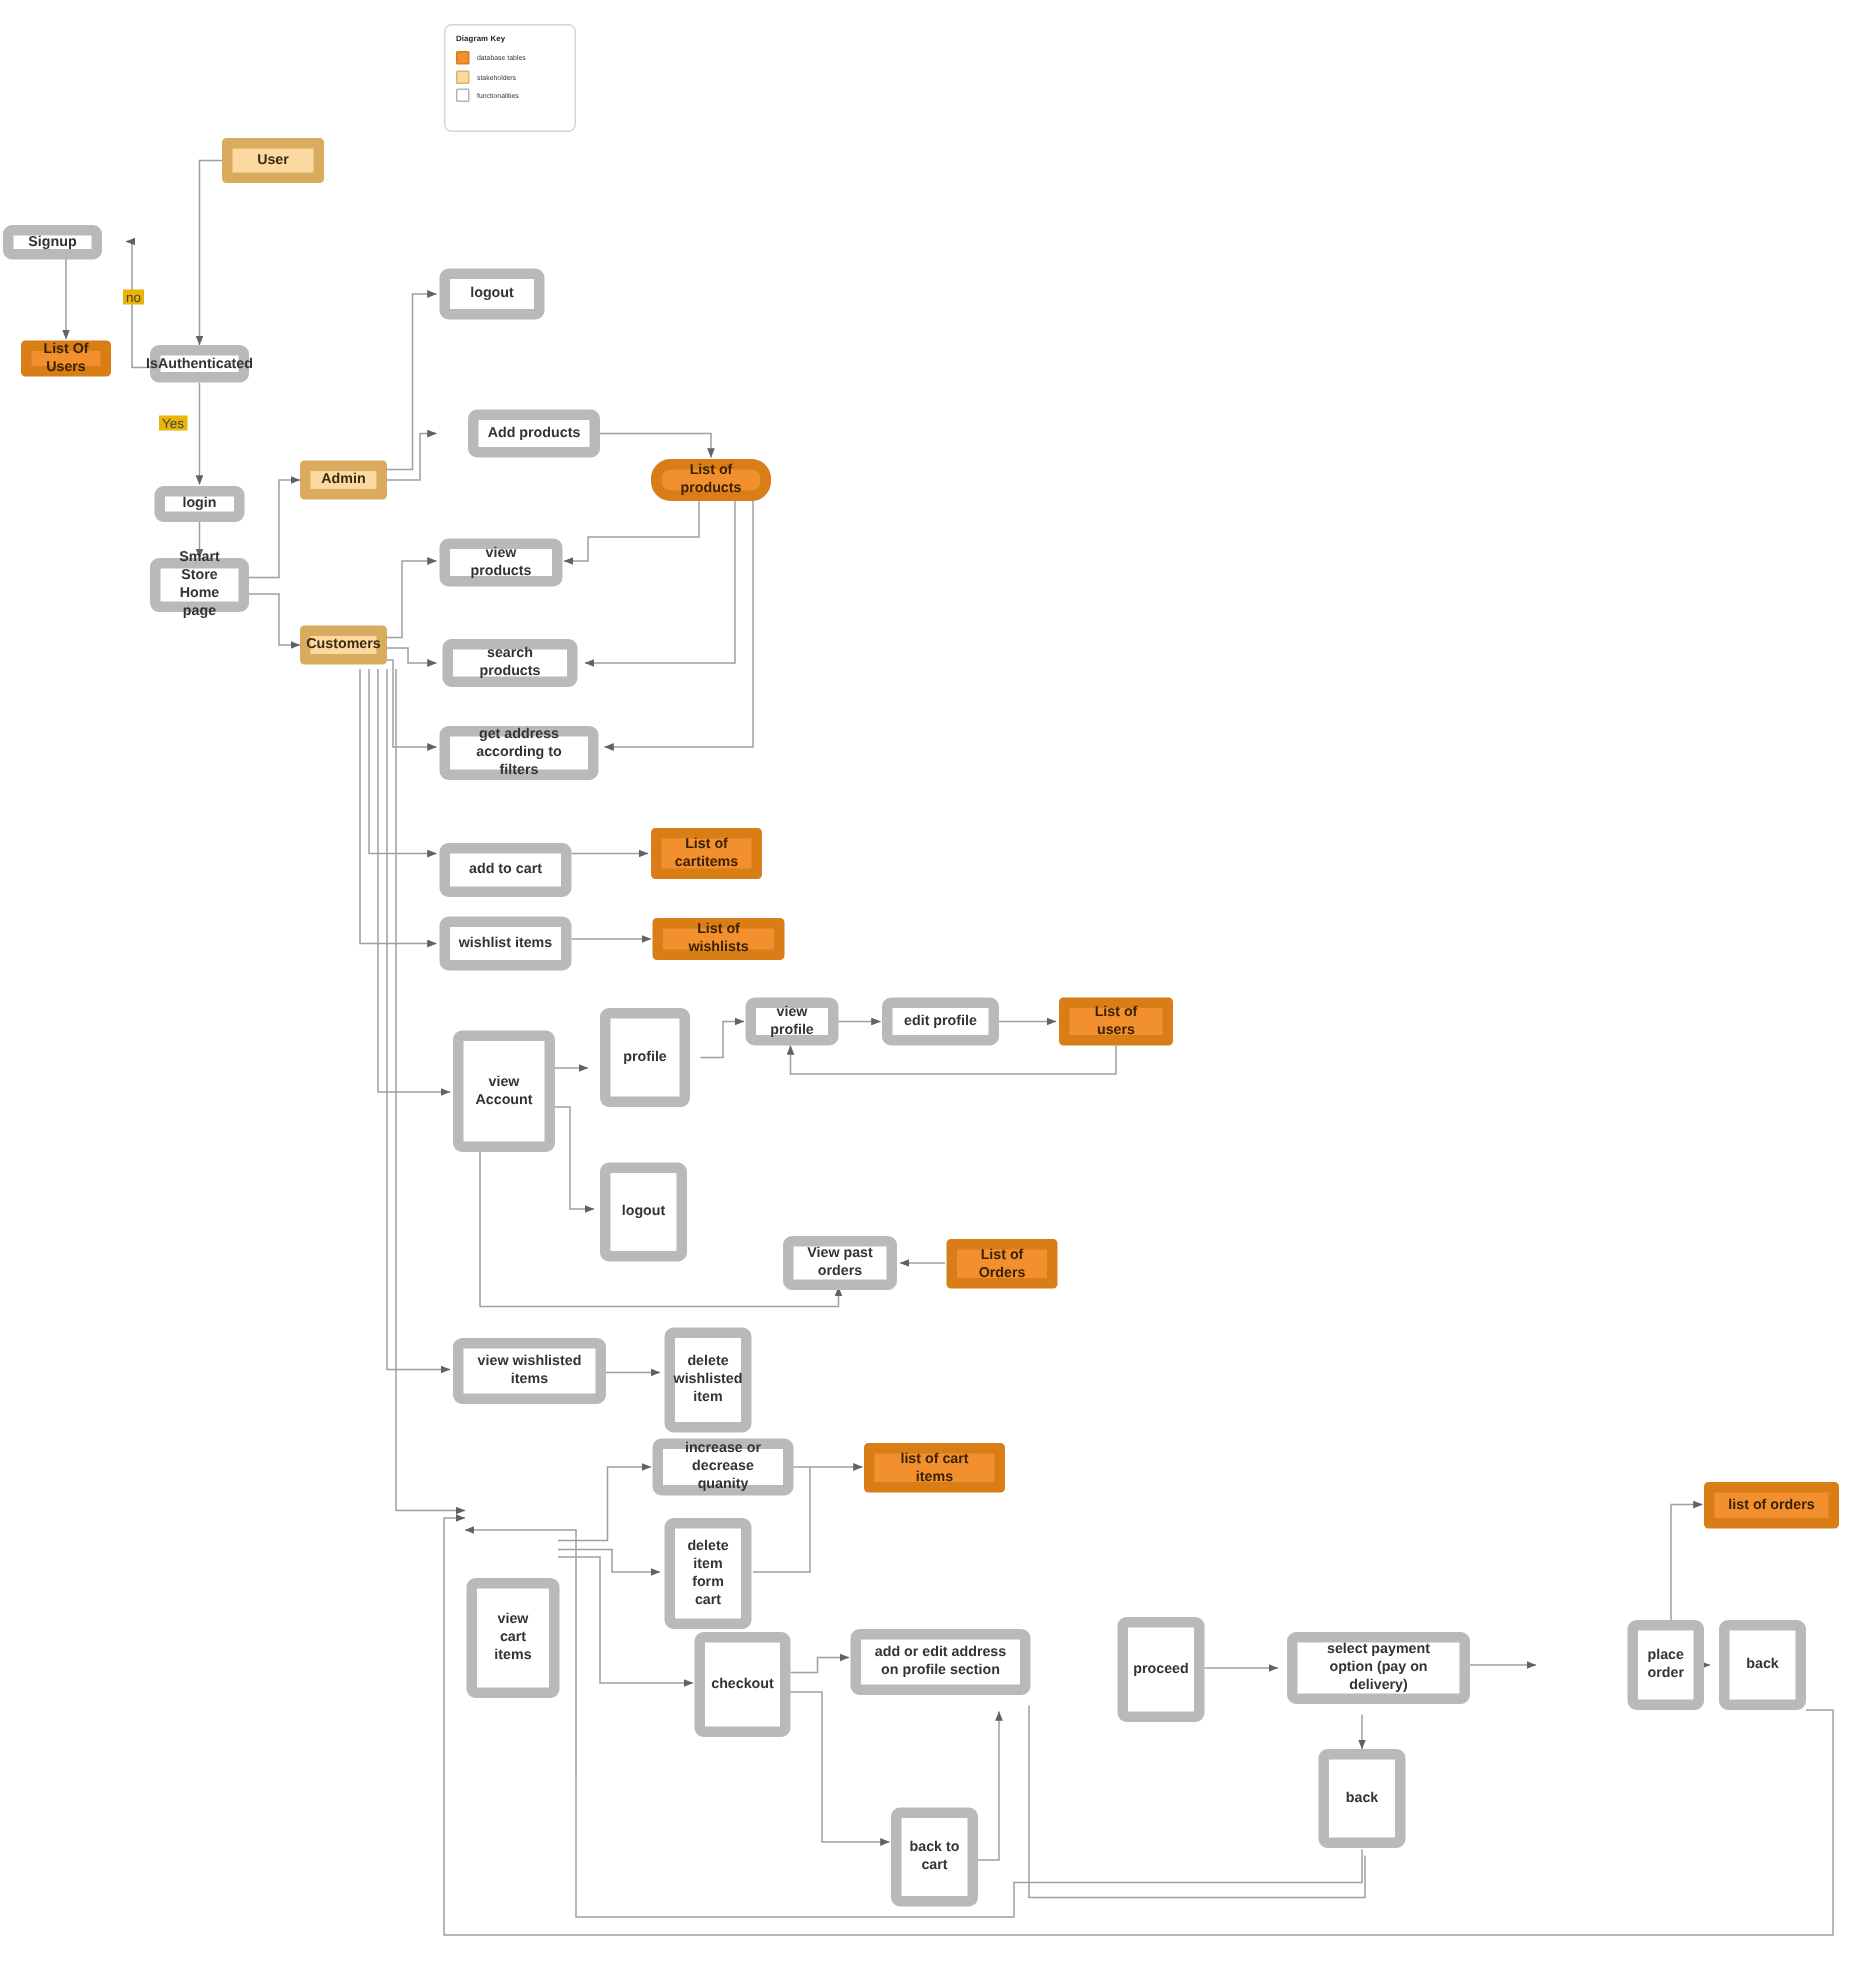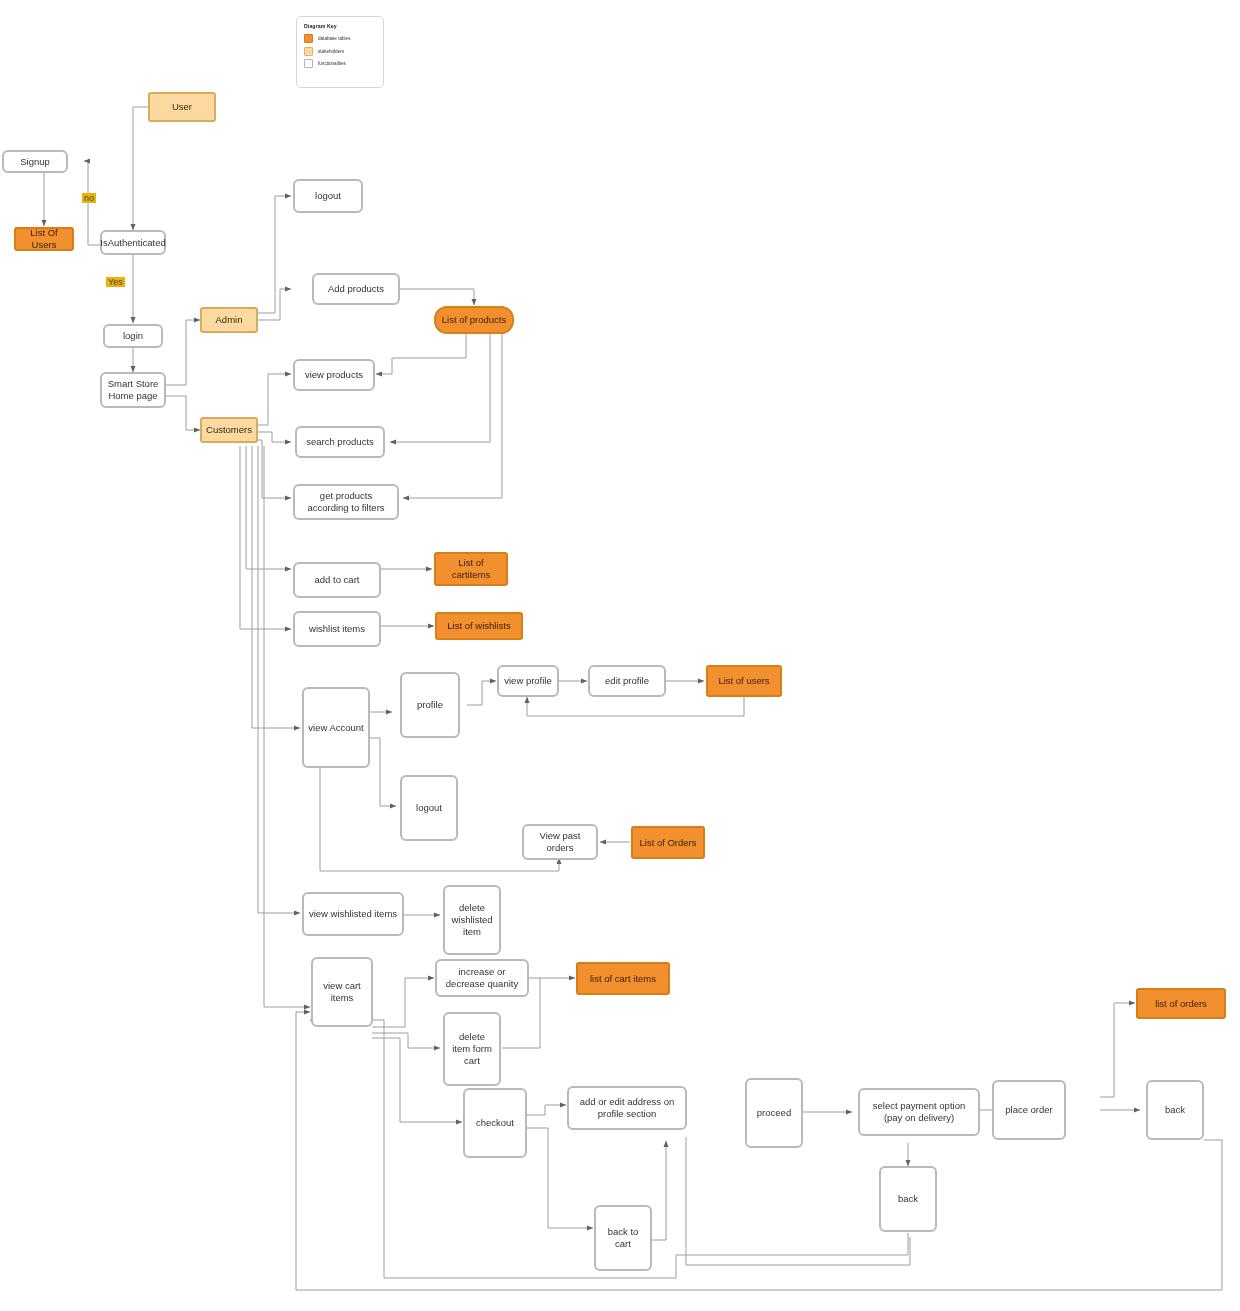--- a/index.html
+++ b/index.html
@@ -1,21 +1,21 @@
 <!DOCTYPE html>
 <html><head>
 <meta charset="utf-8">
 <style>
   html,body{margin:0;padding:0;background:#ffffff;}
   body{font-family:"Liberation Sans", sans-serif;}
   #canvas{position:relative;width:1240px;height:1311px;overflow:hidden;background:#fff;}
   svg#wires{position:absolute;left:0;top:0;width:1240px;height:1311px;pointer-events:none;}
   .node{position:absolute;box-sizing:border-box;display:flex;align-items:center;justify-content:center;
-        text-align:center;border:2px solid #4c1d95;border-radius:4px;background:#ffffff;color:#333333;
-        font-size:9.5px;line-height:1.25;padding:2px 4px;}
+        text-align:center;border:7px solid #4c1d95;border-radius:4px;background:#ffffff;color:#333333;
+        font-size:9.5px;line-height:1.25;padding:2px 4px;font-weight:bold;}
   .node.func{background:#ffffff;border-color:#b9b9b9;border-radius:6px;}
   .node.db{background:#F2902F;border-color:#d97d17;color:#3a2200;border-radius:3px;}
   .node.stake{background:#FBD9A0;border-color:#d9ab5e;color:#3a2a10;border-radius:3px;}
   .edge-label{position:absolute;font-size:9px;color:#444;background:#eab308;padding:0 2px;}
   #legend{position:absolute;left:296px;top:16px;width:88px;height:72px;background:#fff;
           border:1px solid #d6d6d6;border-radius:5px;box-sizing:border-box;padding:6px 7px;}
   #legend .ltitle{font-size:5.2px;font-weight:bold;color:#222;margin-bottom:5px;letter-spacing:.1px;}
   #legend .lrow{display:flex;align-items:center;margin-bottom:3.5px;}
   #legend .sw{width:9px;height:9px;border:1px solid #c3902f;margin-right:5px;box-sizing:border-box;border-radius:1px;}
   #legend .sw.db{background:#F2902F;border-color:#d97d17;}
@@ -156,45 +156,45 @@
   <div class="node func" style="left:100px;top:230px;width:66px;height:25px;">IsAuthenticated</div>
   <div class="node func" style="left:103px;top:324px;width:60px;height:24px;">login</div>
   <div class="node func" style="left:100px;top:372px;width:66px;height:36px;">Smart Store Home page</div>
   <div class="node stake" style="left:200px;top:307px;width:58px;height:26px;">Admin</div>
   <div class="node stake" style="left:200px;top:417px;width:58px;height:26px;">Customers</div>
   <div class="node func" style="left:293px;top:179px;width:70px;height:34px;">logout</div>
   <div class="node func" style="left:293px;top:273px;width:88px;height:32px;margin-left:19px;">Add products</div>
   <div class="node db" style="left:434px;top:306px;width:80px;height:28px;border-radius:13px;">List of products</div>
   <div class="node func" style="left:293px;top:359px;width:82px;height:32px;">view products</div>
   <div class="node func" style="left:295px;top:426px;width:90px;height:32px;">search products</div>
-  <div class="node func" style="left:293px;top:484px;width:106px;height:36px;">get products according to filters</div>
+  <div class="node func" style="left:293px;top:484px;width:106px;height:36px;">get address according to filters</div>
   <div class="node func" style="left:293px;top:562px;width:88px;height:36px;">add to cart</div>
   <div class="node db" style="left:434px;top:552px;width:74px;height:34px;">List of cartitems</div>
   <div class="node func" style="left:293px;top:611px;width:88px;height:36px;">wishlist items</div>
   <div class="node db" style="left:435px;top:612px;width:88px;height:28px;">List of wishlists</div>
   <div class="node func" style="left:302px;top:687px;width:68px;height:81px;">view Account</div>
   <div class="node func" style="left:400px;top:672px;width:60px;height:66px;">profile</div>
   <div class="node func" style="left:497px;top:665px;width:62px;height:32px;">view profile</div>
   <div class="node func" style="left:588px;top:665px;width:78px;height:32px;">edit profile</div>
   <div class="node db" style="left:706px;top:665px;width:76px;height:32px;">List of users</div>
   <div class="node func" style="left:400px;top:775px;width:58px;height:66px;">logout</div>
   <div class="node func" style="left:522px;top:824px;width:76px;height:36px;">View past orders</div>
   <div class="node db" style="left:631px;top:826px;width:74px;height:33px;">List of Orders</div>
   <div class="node func" style="left:302px;top:892px;width:102px;height:44px;">view wishlisted items</div>
   <div class="node func" style="left:443px;top:885px;width:58px;height:70px;">delete wishlisted item</div>
   <div class="node func" style="left:435px;top:959px;width:94px;height:38px;">increase or decrease quanity</div>
   <div class="node db" style="left:576px;top:962px;width:94px;height:33px;">list of cart items</div>
-  <div class="node func" style="left:311px;top:957px;width:62px;height:70px;">view cart items</div>
+  <div class="node func" style="left:311px;top:1052px;width:62px;height:80px;">view cart items</div>
   <div class="node func" style="left:443px;top:1012px;width:58px;height:74px;">delete item form cart</div>
   <div class="node func" style="left:463px;top:1088px;width:64px;height:70px;">checkout</div>
   <div class="node func" style="left:567px;top:1086px;width:120px;height:44px;">add or edit address on profile section</div>
   <div class="node func" style="left:594px;top:1205px;width:58px;height:66px;">back to cart</div>
   <div class="node func" style="left:745px;top:1078px;width:58px;height:70px;">proceed</div>
   <div class="node func" style="left:858px;top:1088px;width:122px;height:48px;">select payment option (pay on delivery)</div>
   <div class="node func" style="left:879px;top:1166px;width:58px;height:66px;">back</div>
-  <div class="node func" style="left:992px;top:1080px;width:74px;height:60px;text-align:right;">place order</div>
+  <div class="node func" style="left:1085px;top:1080px;width:51px;height:60px;">place order</div>
   <div class="node db" style="left:1136px;top:988px;width:90px;height:31px;">list of orders</div>
   <div class="node func" style="left:1146px;top:1080px;width:58px;height:60px;">back</div>
 
   <div class="edge-label" style="left:82px;top:193px;">no</div>
   <div class="edge-label" style="left:106px;top:277px;">Yes</div>
 
 </div>
 
 </body></html>

